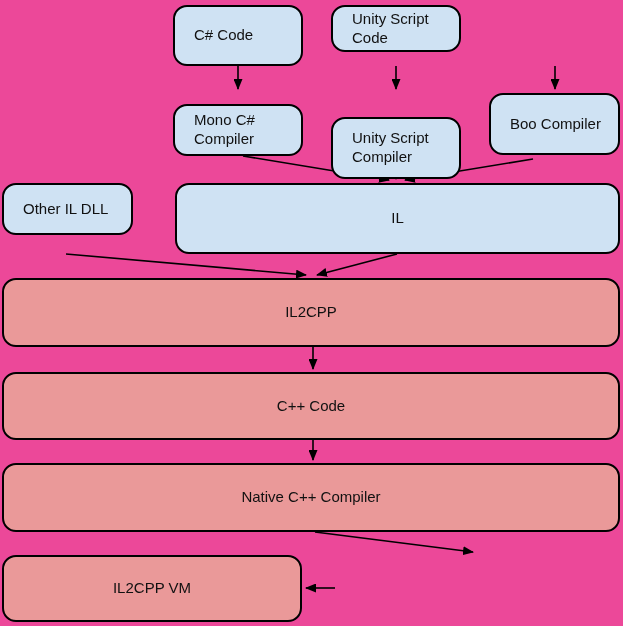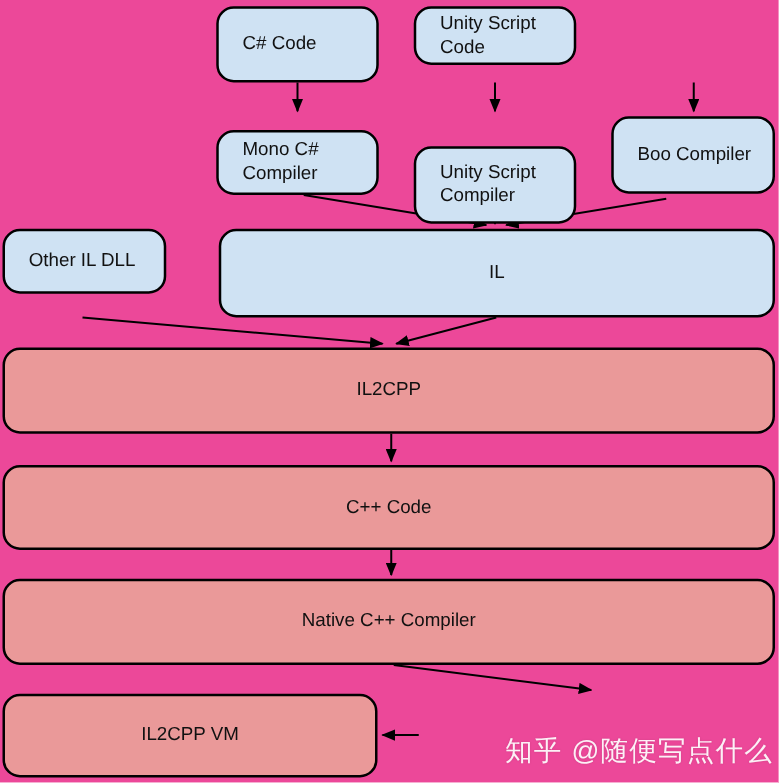--- a/index.html
+++ b/index.html
@@ -123,15 +123,14 @@
 
   <div class="box pink center-text" style="left:2px; top:463px; width:618px; height:69px;">
     <span>Native C++ Compiler</span>
   </div>
 
   <div class="box pink center-text" style="left:2px; top:555px; width:300px; height:67px;">
     <span>IL2CPP VM</span>
   </div>
 
 
-  <div class="watermark">知乎 @随便写点什么</div>
 
 </div>
 
 </body></html>

